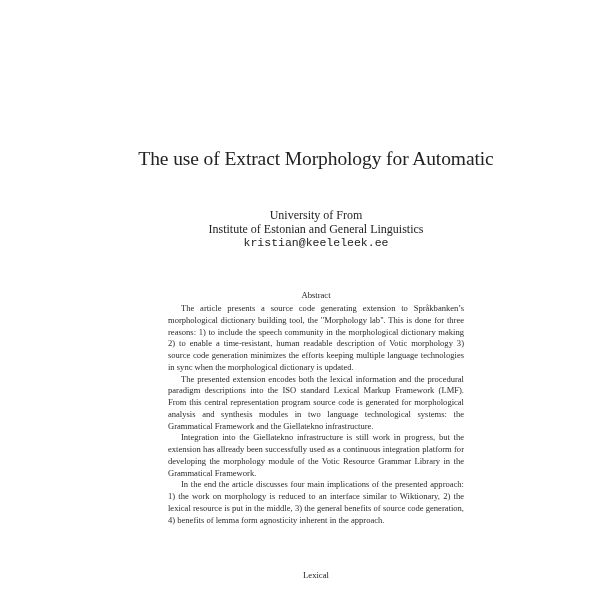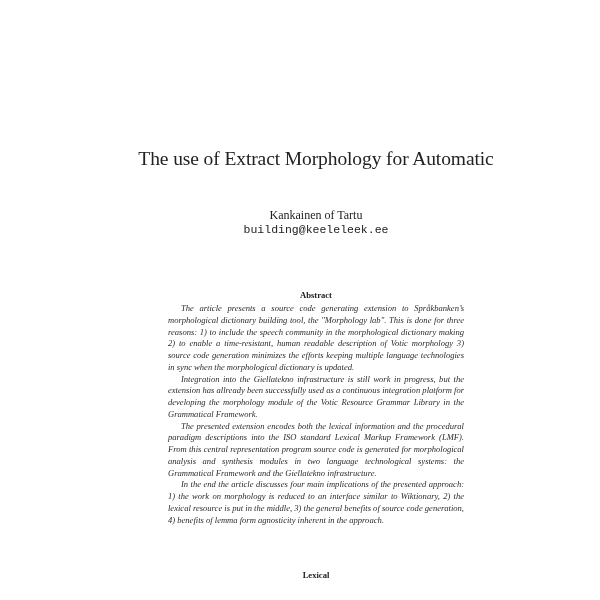--- a/index.html
+++ b/index.html
@@ -46,63 +46,64 @@
     .author-block .line { display: block; white-space: nowrap; }
     .author-block .email {
       font-family: "Liberation Mono", "DejaVu Sans Mono", monospace;
       font-size: 11.5px;
     }
     .section-heading {
       position: absolute;
       left: 152px;
       width: 296px;
       text-align: center;
-      font-weight: bold;
+      font-weight: normal;
       font-size: 8.6px;
       line-height: 11px;
       color: #222;
     }
     .abstract-heading { top: 290px; }
     .teesid-heading { top: 570px; }
     .body-text {
       position: absolute;
       left: 152px;
       width: 296px;
       font-size: 8.55px;
       line-height: 11.75px;
       text-align: justify;
       color: #2a2a2a;
     }
-    .abstract-body { top: 303px; font-style: italic; }
+    .abstract-body { top: 303px; }
     .teesid-body { top: 583px; }
     .body-text p {
       margin: 0;
       text-indent: 13px;
       hyphens: manual;
     }
   </style>
 </head>
 <body>
 
 <div class="page">
 
   <div class="title-block">
     <span class="title-line">The use of Extract Morphology for Automatic</span>
   </div>
 
   <div class="author-block">
-    <span class="line">Kankainen of Tartu</span>
-    <span class="line email">building@keeleleek.ee</span>
+    <span class="line">University of From</span>
+    <span class="line">Institute of Estonian and General Linguistics</span>
+    <span class="line email">kristian@keeleleek.ee</span>
   </div>
 
   <div class="section-heading abstract-heading">Abstract</div>
 
   <div class="body-text abstract-body">
     <p>The article presents a source code generating extension to Språkbanken’s morphological dictionary building tool, the "Morphology lab". This is done for three reasons: 1) to include the speech community in the morphological dictio­nary making 2) to enable a time-resistant, human readable description of Votic morphology 3) source code generation minimizes the efforts keeping multiple language technologies in sync when the morphological dictionary is updated.</p>
+    <p>The presented extension encodes both the lexical information and the pro­cedural paradigm descriptions into the ISO standard Lexical Markup Framework (LMF). From this central representation program source code is generated for morphological analysis and synthesis modules in two language technological sys­tems: the Grammatical Framework and the Giellatekno infrastructure.</p>
     <p>Integration into the Giellatekno infrastructure is still work in progress, but the extension has allready been successfully used as a continuous integration platform for developing the morphology module of the Votic Resource Grammar Library in the Grammatical Framework.</p>
-    <p>The presented extension encodes both the lexical information and the pro­cedural paradigm descriptions into the ISO standard Lexical Markup Framework (LMF). From this central representation program source code is generated for morphological analysis and synthesis modules in two language technological sys­tems: the Grammatical Framework and the Giellatekno infrastructure.</p>
     <p>In the end the article discusses four main implications of the presented ap­proach: 1) the work on morphology is reduced to an interface similar to Wik­tionary, 2) the lexical resource is put in the middle, 3) the general benefits of source code generation, 4) benefits of lemma form agnosticity inherent in the approach.</p>
   </div>
 
   <div class="section-heading teesid-heading">Lexical</div>
 
 
 </div>
 
 </body></html>

